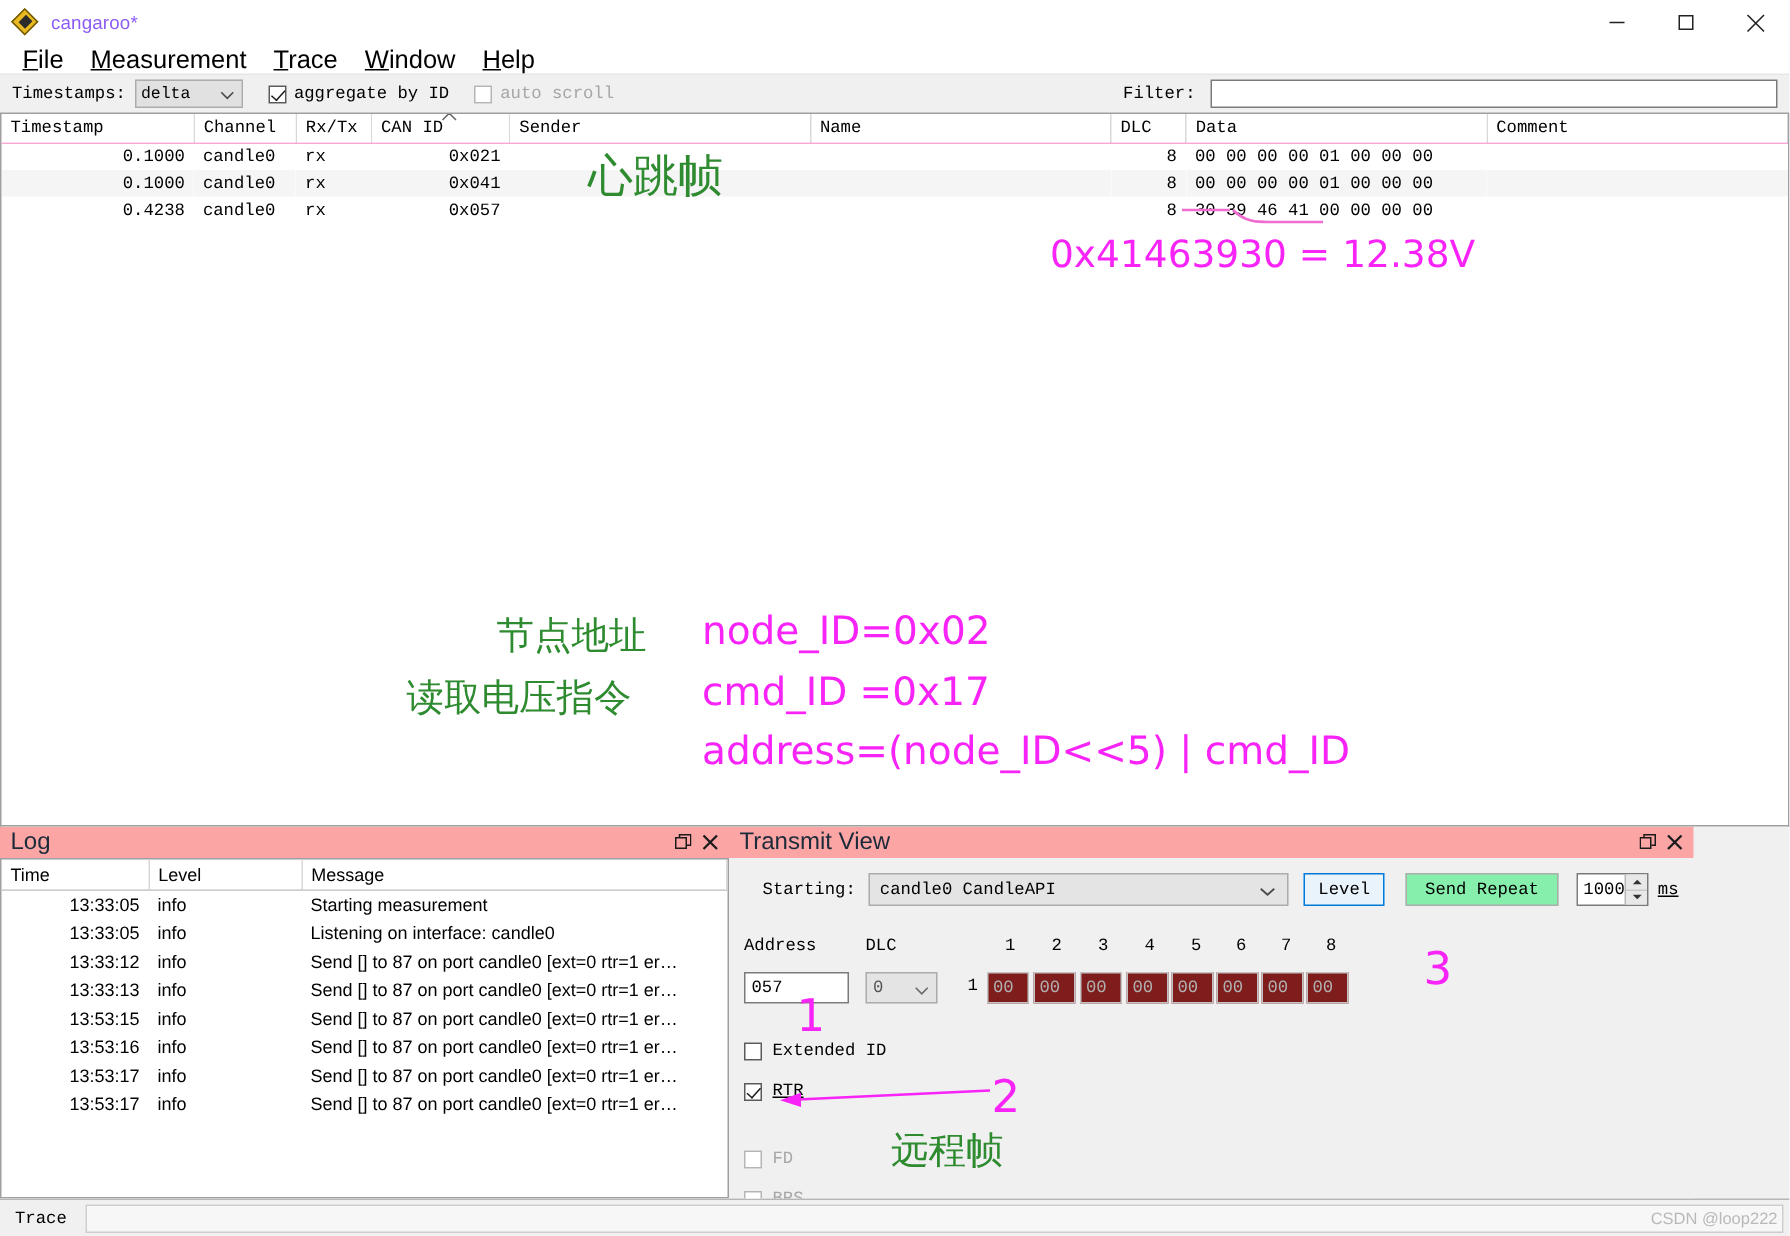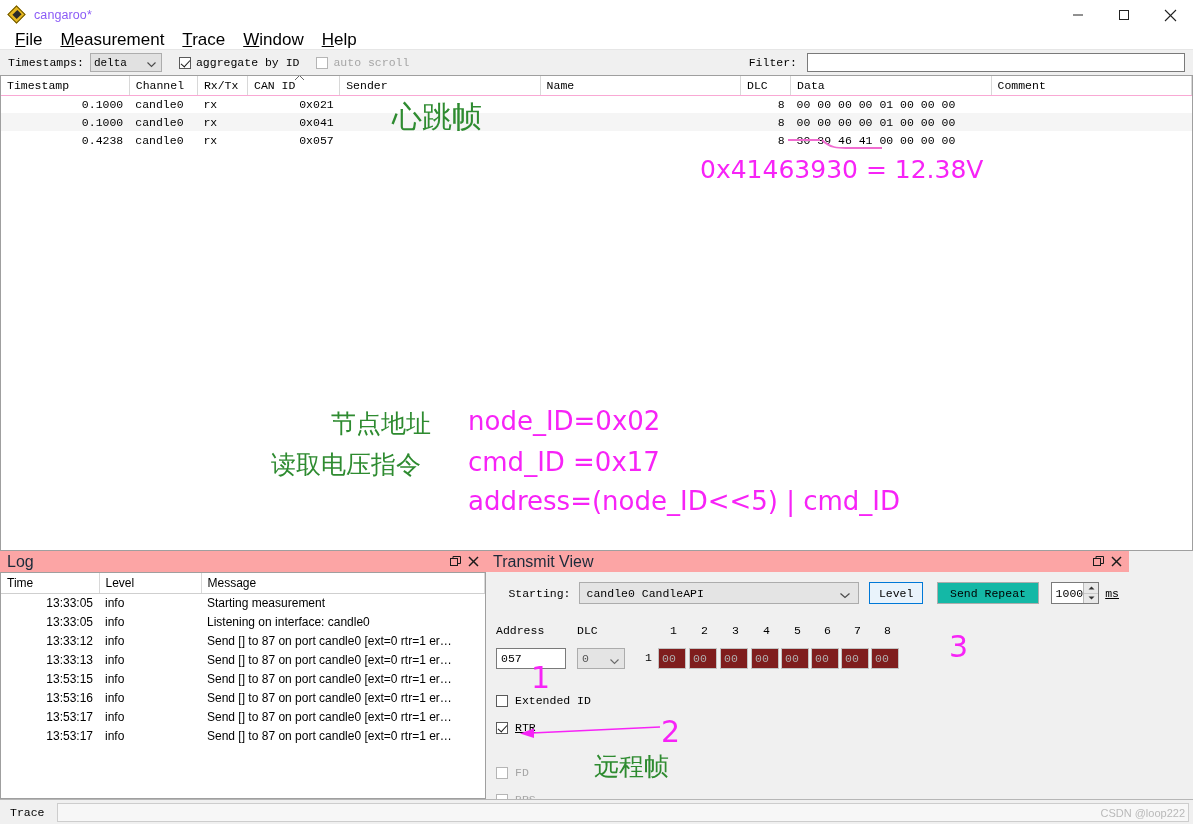--- a/index.html
+++ b/index.html
@@ -257,21 +257,21 @@
     border: 1px solid #acacac;
     display: flex; align-items: center;
     padding-left: 7px;
     position: relative;
     color: #000;
   }
   .iface-select .cv { position: absolute; right: 8px; top: 6px; }
   .btn {
     height: 22px;
     border: 1px solid #adadad;
-    background: #14b8a6;
+    background: #86efac;
     display: flex; align-items: center; justify-content: center;
     padding: 0 9px;
     color: #000;
   }
   .btn.focus {
     border: 1px solid #0078d7;
     background: #e9f3fb;
   }
   .spin {
     width: 56px; height: 22px;

